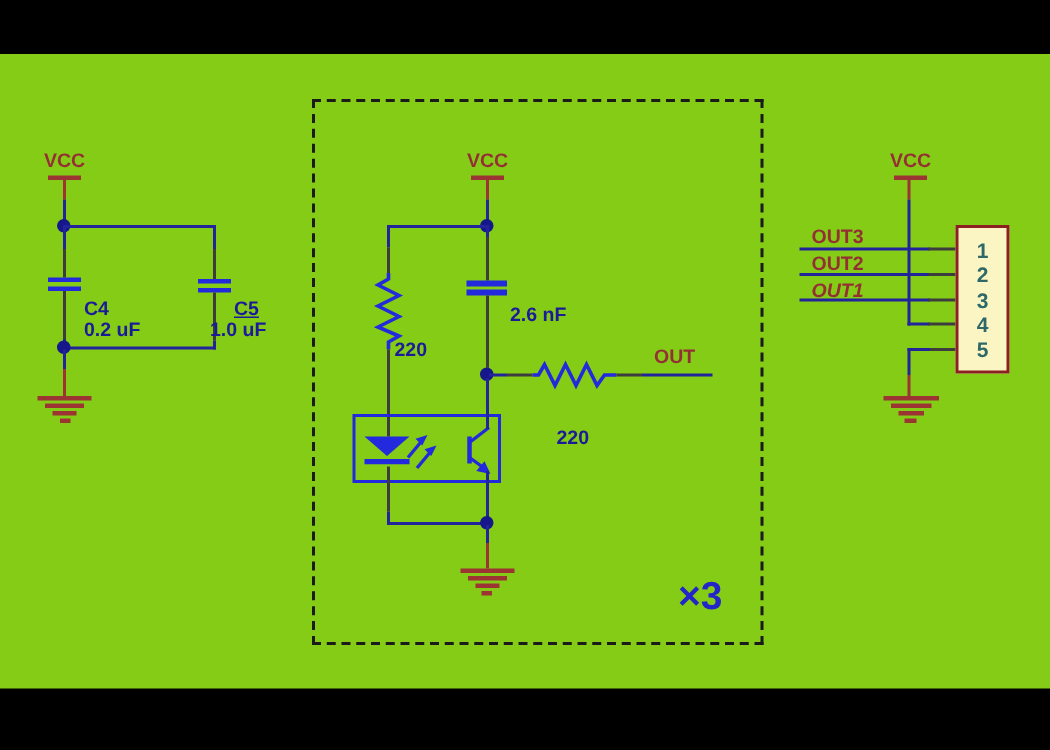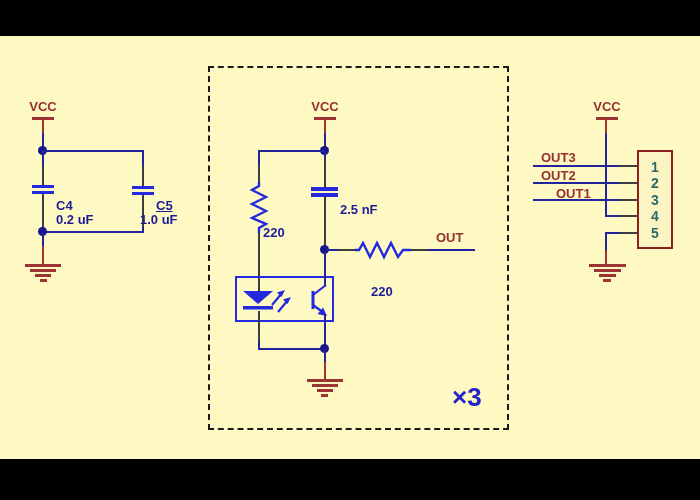--- a/index.html
+++ b/index.html
@@ -1,16 +1,16 @@
 <!DOCTYPE html>
 <html><head>
 <meta charset="utf-8">
 <style>
   html,body{margin:0;padding:0;background:#555;}
-  #stage{position:relative;width:700px;height:500px;background:#fef9c3;overflow:hidden;
+  #stage{position:relative;width:700px;height:500px;background:#84cc16;overflow:hidden;
          font-family:"Liberation Sans", sans-serif;}
   .bar-black{position:absolute;left:0;width:700px;background:#000;}
   .wire{position:absolute;background:#23239c;}
   .lead{position:absolute;background:#3d3d3d;}
   .dot{position:absolute;width:9px;height:9px;border-radius:50%;background:#17178c;}
   .plate{position:absolute;height:3px;background:#2329dd;}
   .vbar{position:absolute;height:3px;background:#9c3434;}
   .vstem{position:absolute;width:2px;background:#9c3434;}
   .gbar{position:absolute;height:3px;background:#9c3434;}
   .netlabel{position:absolute;color:#943034;font-weight:bold;font-size:13px;line-height:13px;}
@@ -85,21 +85,21 @@
   <svg style="left:249px;top:182px;" width="20" height="51" viewBox="0 0 20 51">
     <path d="M10 0 V4 L3 8 L17 15 L3 22 L17 29 L3 36 L17 42 L10 46 V51" fill="none" stroke="#2329dd" stroke-width="2.4"></path>
   </svg>
   <div class="bluelabel" style="left:263px;top:207px;">220</div>
   <div class="lead" style="left:258px;top:233px;width:2px;height:58px;"></div>
 
   <div class="wire" style="left:324px;top:152px;width:2px;height:6px;"></div>
   <div class="lead" style="left:324px;top:158px;width:2px;height:29px;"></div>
   <div class="plate" style="left:311px;top:187px;width:27px;height:3.5px;"></div>
   <div class="plate" style="left:311px;top:193px;width:27px;height:3.5px;"></div>
-  <div class="bluelabel" style="left:340px;top:184px;">2.5 nF</div>
+  <div class="bluelabel" style="left:340px;top:184px;">2.6 nF</div>
   <div class="lead" style="left:324px;top:197px;width:2px;height:48px;"></div>
   <div class="wire" style="left:324px;top:245px;width:2px;height:6px;"></div>
   <div class="dot" style="left:320px;top:245px;"></div>
 
   <div class="wire" style="left:326px;top:249px;width:12px;height:2px;"></div>
   <div class="lead" style="left:338px;top:249px;width:17px;height:2px;"></div>
   <svg style="left:355px;top:240px;" width="56" height="20" viewBox="0 0 56 20">
     <path d="M0 10 H4 L8 3 L15 17 L22 3 L29 17 L36 3 L43 17 L48 10 H56" fill="none" stroke="#2329dd" stroke-width="2.4"></path>
   </svg>
   <div class="lead" style="left:411px;top:249px;width:17px;height:2px;"></div>
@@ -143,21 +143,21 @@
   <div class="netlabel ctr" style="left:589px;top:100px;">VCC</div>
   <div class="vbar" style="left:596px;top:117px;width:22px;"></div>
   <div class="vstem" style="left:605px;top:120px;height:13px;"></div>
   <div class="wire" style="left:605px;top:133px;width:2px;height:84px;"></div>
   <div class="wire" style="left:605px;top:215px;width:15px;height:2px;"></div>
 
   <div class="netlabel" style="left:541px;top:151px;">OUT3</div>
   <div class="wire" style="left:533px;top:165px;width:87px;height:2px;"></div>
   <div class="netlabel" style="left:541px;top:169px;">OUT2</div>
   <div class="wire" style="left:533px;top:182px;width:87px;height:2px;"></div>
-  <div class="netlabel" style="left:556px;top:187px;">OUT1</div>
+  <div class="netlabel" style="left:541px;top:187px;font-style:italic;">OUT1</div>
   <div class="wire" style="left:533px;top:199px;width:87px;height:2px;"></div>
 
   <div class="lead" style="left:619px;top:165px;width:19px;height:2px;"></div>
   <div class="lead" style="left:619px;top:182px;width:19px;height:2px;"></div>
   <div class="lead" style="left:619px;top:199px;width:19px;height:2px;"></div>
   <div class="lead" style="left:619px;top:215px;width:19px;height:2px;"></div>
   <div class="lead" style="left:619px;top:232px;width:19px;height:2px;"></div>
 
   <div class="wire" style="left:605px;top:232px;width:15px;height:2px;"></div>
   <div class="wire" style="left:605px;top:232px;width:2px;height:18px;"></div>

